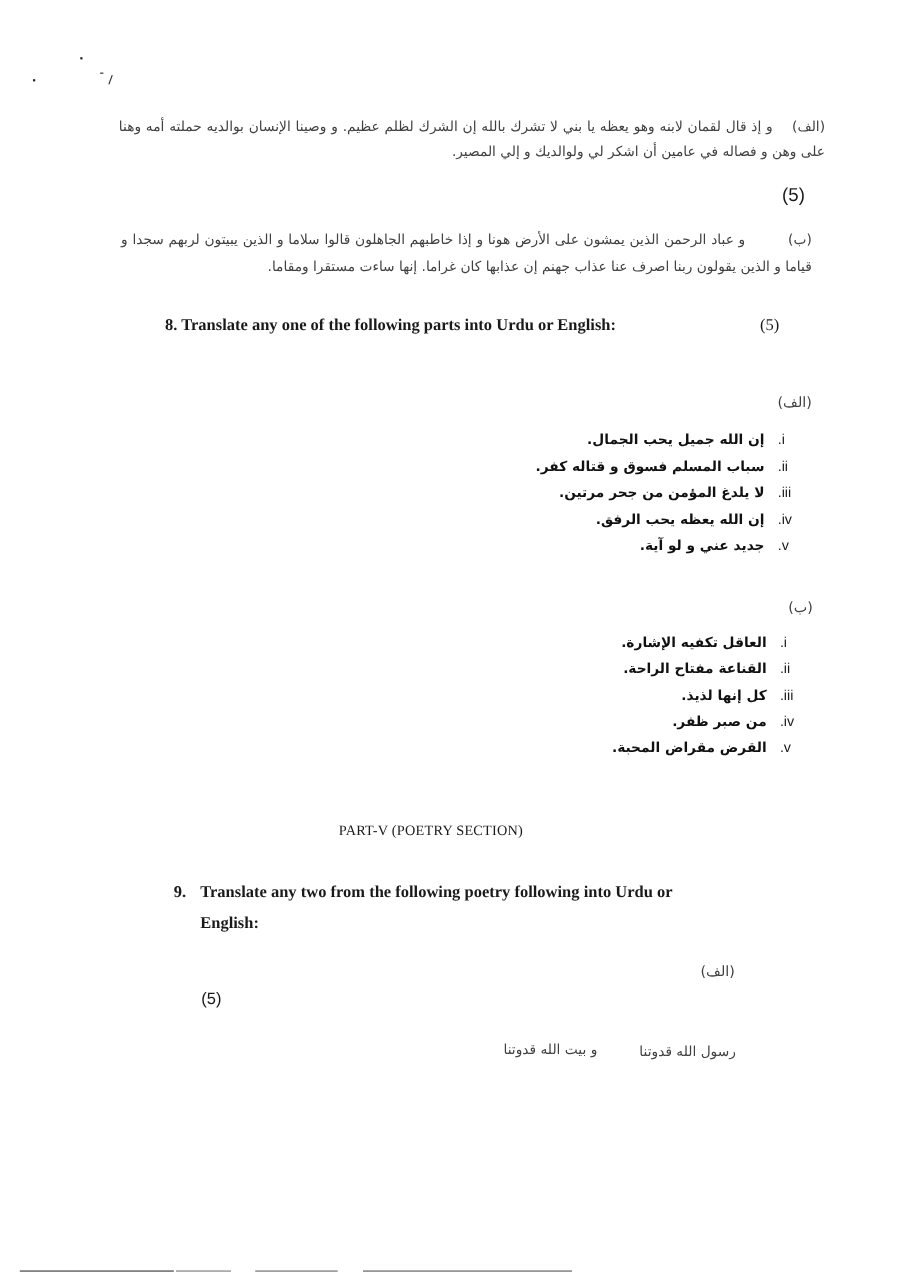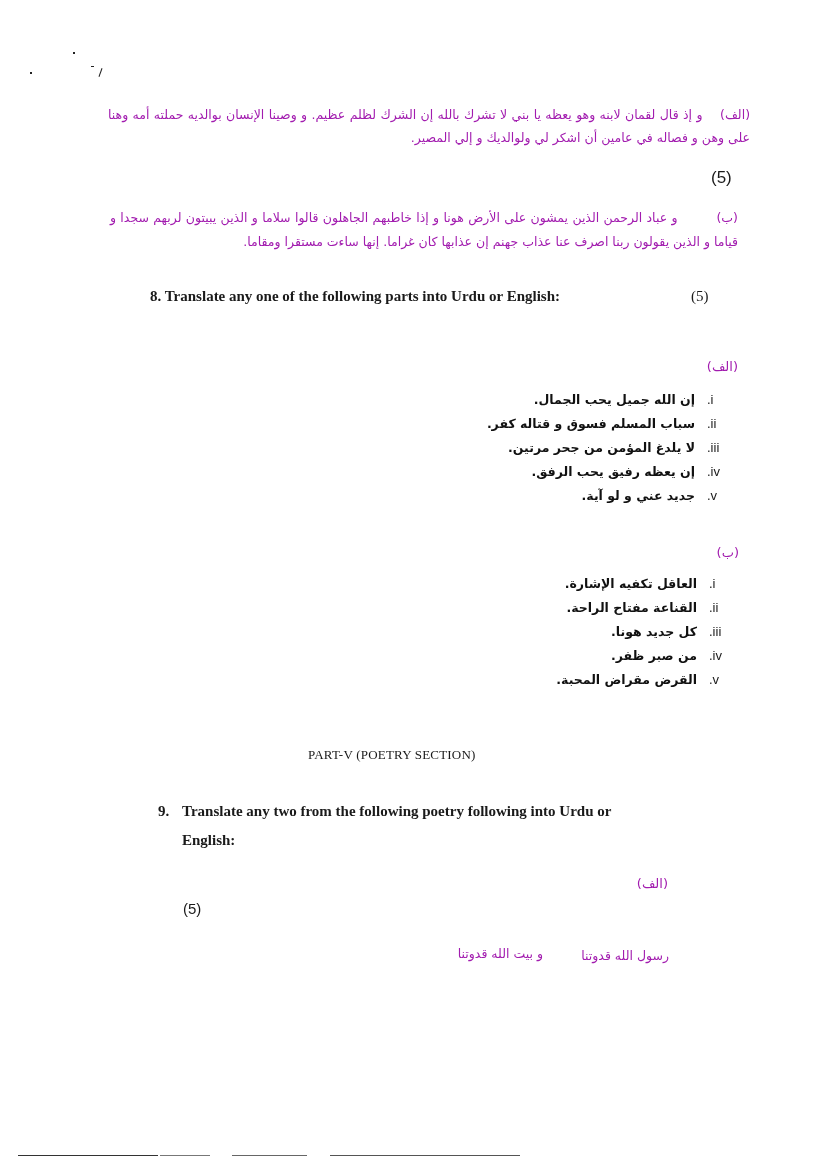--- a/index.html
+++ b/index.html
@@ -13,21 +13,21 @@
       position: relative;
       overflow: hidden;
       color: #111111;
       font-family: "DejaVu Sans", sans-serif;
     }
     .abs { position: absolute; }
     .ar {
       direction: rtl;
       font-family: "DejaVu Sans", sans-serif;
       font-size: 12.5px;
-      color: #a21caf;
+      color: #404040;
       letter-spacing: 0;
     }
     .en {
       font-family: Liberation Serif, serif;
       font-weight: bold;
       font-size: 15px;
       color: #1a1a1a;
     }
     .marks {
       font-family: "Liberation Sans", sans-serif;
@@ -107,42 +107,42 @@
   <div class="list-row" style="top:24px;">
     <span class="num">.ii</span>
     <span class="item-text">سباب المسلم فسوق و قتاله كفر.</span>
   </div>
   <div class="list-row" style="top:48px;">
     <span class="num">.iii</span>
     <span class="item-text">لا يلدغ المؤمن من جحر مرتين.</span>
   </div>
   <div class="list-row" style="top:72px;">
     <span class="num">.iv</span>
-    <span class="item-text">إن يعظه رفيق يحب الرفق.</span>
+    <span class="item-text">إن الله يعظه يحب الرفق.</span>
   </div>
   <div class="list-row" style="top:96px;">
     <span class="num">.v</span>
     <span class="item-text">جديد عني و لو آية.</span>
   </div>
 </div>
 
 <div class="abs ar" style="right:88px; top:545px; font-size:13px;">(ب)</div>
 
 <div class="abs" style="right:88px; top:576px; width:300px; height:120px;">
   <div class="list-row" style="top:0px;">
     <span class="num">.i</span>
     <span class="item-text">العاقل تكفيه الإشارة.</span>
   </div>
   <div class="list-row" style="top:24px;">
     <span class="num">.ii</span>
     <span class="item-text">القناعة مفتاح الراحة.</span>
   </div>
   <div class="list-row" style="top:48px;">
     <span class="num">.iii</span>
-    <span class="item-text">كل جديد هونا.</span>
+    <span class="item-text">كل إنها لذيذ.</span>
   </div>
   <div class="list-row" style="top:72px;">
     <span class="num">.iv</span>
     <span class="item-text">من صبر ظفر.</span>
   </div>
   <div class="list-row" style="top:96px;">
     <span class="num">.v</span>
     <span class="item-text">القرض مقراض المحبة.</span>
   </div>
 </div>

